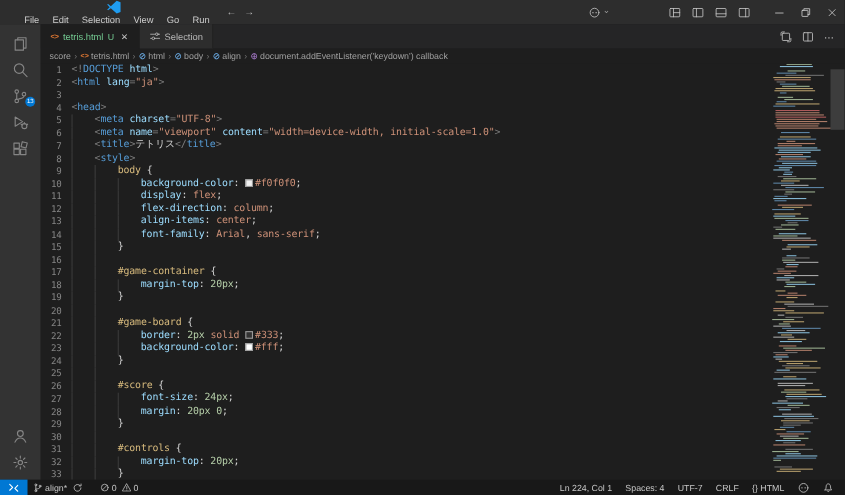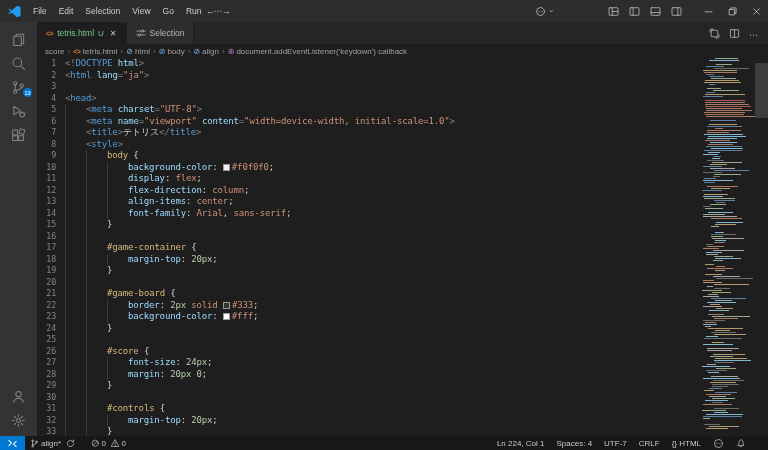--- a/index.html
+++ b/index.html
@@ -6,21 +6,21 @@
   html,body { width:768px; height:450px; overflow:hidden; }
   body {
     background:#1e1e1e;
     font-family:"Liberation Sans", sans-serif;
     color:#cccccc;
     -webkit-font-smoothing:antialiased;
     position:relative;
   }
   
   .titlebar { position:relative; height:22px; background:#2d2d2d; display:flex; align-items:center; }
-  .tb-left { display:flex; align-items:center; padding-left:8px; height:100%; }
+  .tb-left { display:flex; align-items:center; padding-left:16px; height:100%;flex-direction:column; }
   .vslogo { display:flex; align-items:center; margin-right:6px; }
   .menubar { display:flex; align-items:center; height:100%; }
   .menu-item { font-size:8.5px; color:#cccccc; padding:0 6px; height:100%; display:flex; align-items:center; cursor:default; }
   .menu-more { font-size:9px; color:#cccccc; padding:0 6px; }
   .nav-arrows { position:absolute; left:206px; top:0; height:100%; display:flex; align-items:center; gap:7px; color:#bdbdbd; font-size:9px; }
   .command-center { position:absolute; left:232px; top:4px; width:215px; height:14px;
     background:#252526; border:1px solid #474747; border-radius:3px;
     display:flex; align-items:center; justify-content:center; gap:4px;
     color:#9b9b9b; font-size:8px; }
   .copilot-btn { position:absolute; left:535px; top:0; height:100%; display:flex; align-items:center; gap:2px; color:#c5c5c5; }
@@ -66,21 +66,21 @@
   .tk-sel{color:#d7ba7d} .tk-prop{color:#9cdcfe} .tk-val{color:#ce9178} .tk-num{color:#b5cea8} .tk-pl{color:#d4d4d4}
   .swatch { display:inline-block; width:7px; height:7px; border:1px solid #9a9a9a; margin-right:2px; transform:translateY(1px); }
   .minimap { position:absolute; right:13px; top:0; bottom:0; width:55px; overflow:hidden; }
   .mm-row { height:1px; margin-bottom:1px; }
   .vscroll { position:absolute; right:0; top:0; bottom:0; width:13px; }
   .vslider { position:absolute; right:0; top:5px; width:13px; height:55px; background:rgba(121,121,121,0.35); }
   
   .statusbar { height:14px; background:#181818; display:flex; align-items:center; font-size:8px; color:#c8c8c8; }
   .sb-remote { height:100%; width:25px; background:#0078d4; color:#ffffff; display:flex; align-items:center; justify-content:center; }
   .sb-item { display:flex; align-items:center; gap:2px; padding:0 5px; height:100%; }
-  .sb-right { margin-left:auto; display:flex; align-items:center; height:100%; padding-right:16px; }
+  .sb-right { margin-left:auto; display:flex; align-items:center; height:100%; padding-right:4px; }
   .sb-right .sb-item { padding:0 6px; }
   svg { display:block; }
 </style>
 </head>
 <body>
 
 <div class="titlebar">
   <div class="tb-left">
     <span class="vslogo">
         <svg width="13" height="13" viewBox="0 0 16 16" fill="none" stroke="currentColor" stroke-width="1.1" stroke-linecap="round" stroke-linejoin="round">

